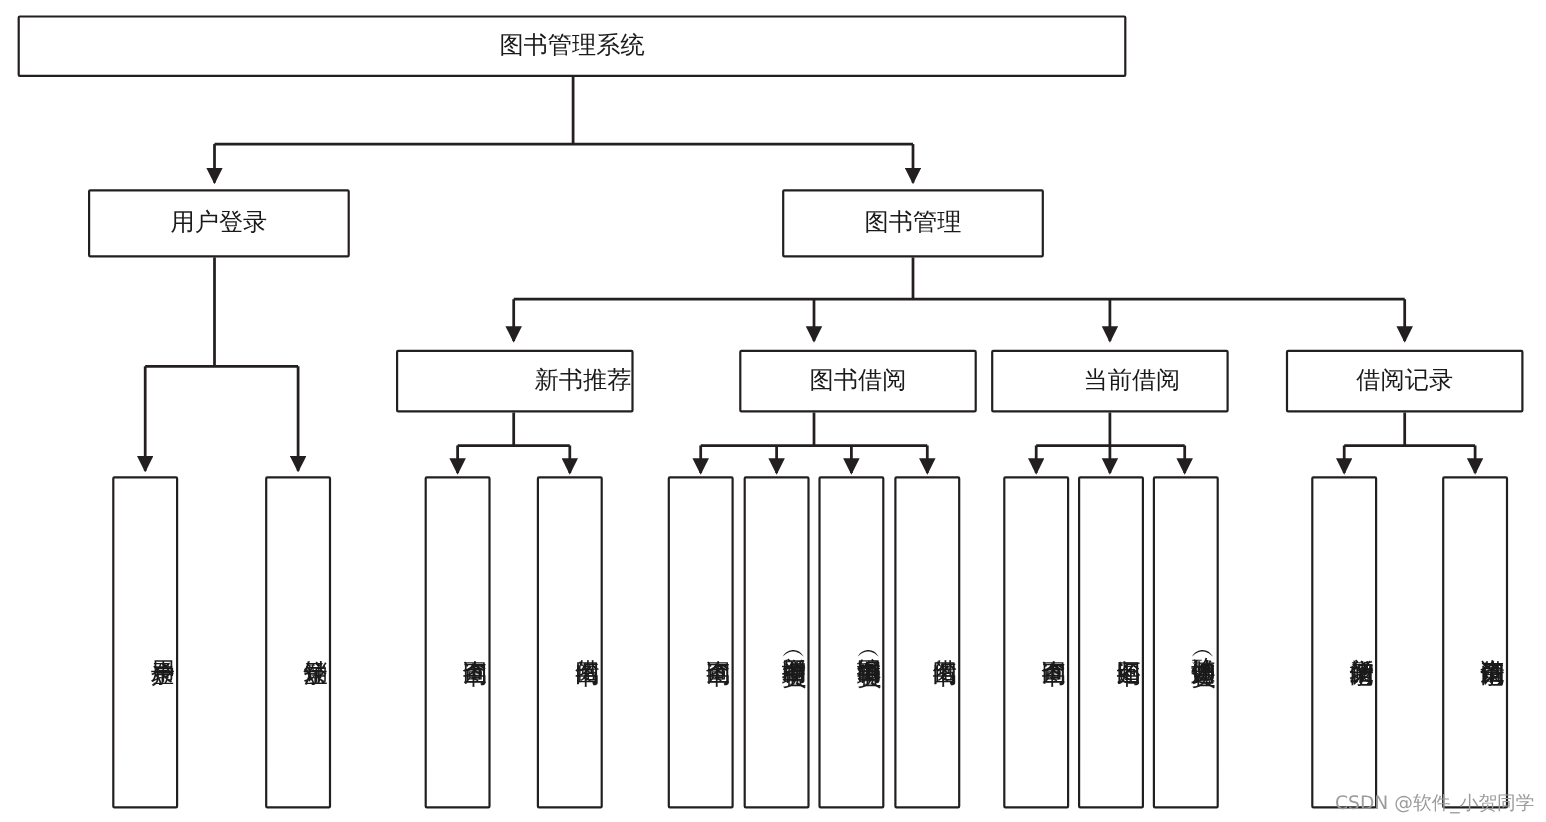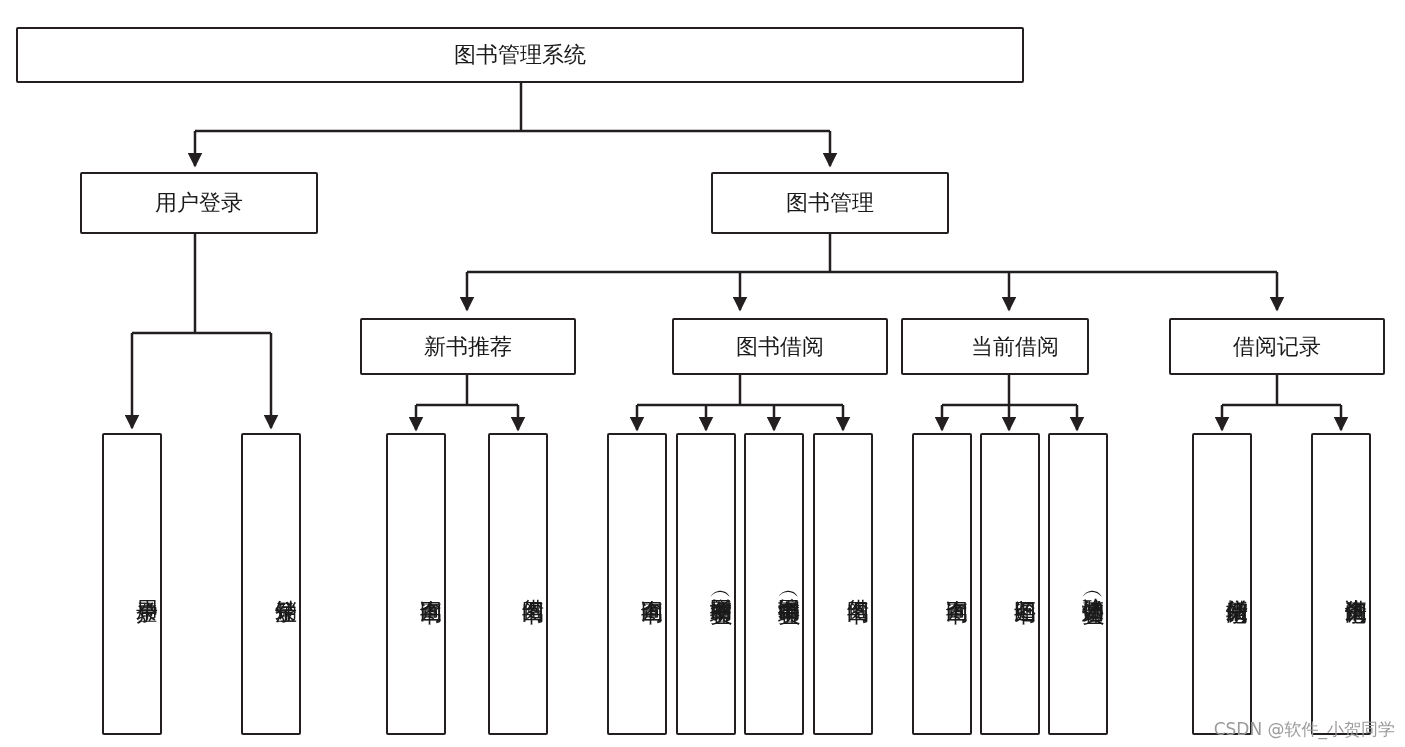--- a/index.html
+++ b/index.html
@@ -115,41 +115,41 @@
       <path d="M 1009 405 L 1009 430" marker-end="url(#arrow)"></path>
       <path d="M 1077 405 L 1077 430" marker-end="url(#arrow)"></path>
 
       <path d="M 1277 375 L 1277 405"></path>
       <path d="M 1222 405 L 1341 405"></path>
       <path d="M 1222 405 L 1222 430" marker-end="url(#arrow)"></path>
       <path d="M 1341 405 L 1341 430" marker-end="url(#arrow)"></path>
     </g>
   </svg>
 
-  <div class="node h" style="left:16px; top:27px; width:1008px; height:56px;">
+  <div class="node h" style="left:16px; top:14px; width:1008px; height:56px;">
     <span class="txt">图书管理系统</span>
   </div>
 
   <div class="node h" style="left:80px; top:172px; width:238px; height:62px;">
     <span class="txt">用户登录</span>
   </div>
 
   <div class="node h" style="left:711px; top:172px; width:238px; height:62px;">
     <span class="txt">图书管理</span>
   </div>
 
-  <div class="node h" style="left:360px; top:318px; width:216px; height:57px;">
+  <div class="node h" style="left:360px; top:318px; width:216px; height:57px;justify-content:flex-end;">
     <span class="txt">新书推荐</span>
   </div>
 
   <div class="node h" style="left:632px; top:318px; width:216px; height:57px;margin-left:40px;">
     <span class="txt">图书借阅</span>
   </div>
 
-  <div class="node h" style="left:901px; top:318px; width:188px; height:57px;padding-left:40px;">
+  <div class="node h" style="left:901px; top:318px; width:216px; height:57px;padding-left:40px;">
     <span class="txt">当前借阅</span>
   </div>
 
   <div class="node h" style="left:1169px; top:318px; width:216px; height:57px;">
     <span class="txt">借阅记录</span>
   </div>
 
   <div class="node v" style="left:102px; top:433px; width:60px; height:302px;">
     <span class="txt">用户登录</span>
   </div>

